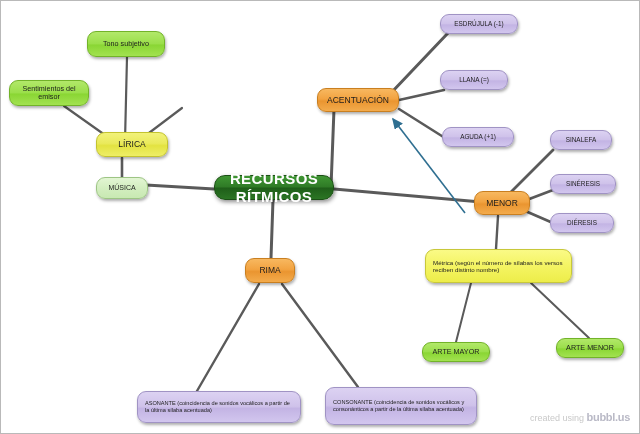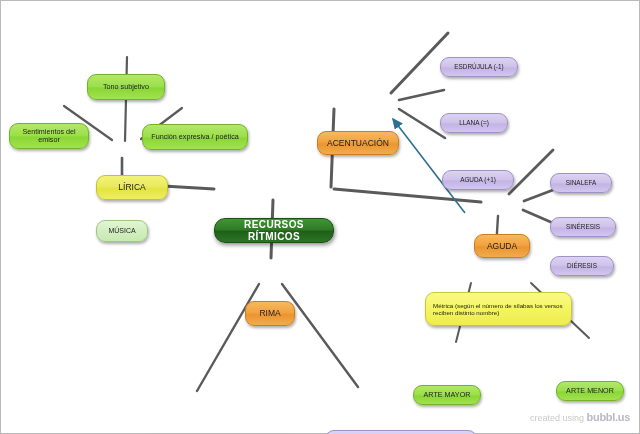--- a/index.html
+++ b/index.html
@@ -27,30 +27,29 @@
     align-items:center;
     justify-content:center;
     text-align:center;
     border-radius:9px;
     border:1px solid rgba(0,0,0,.28);
     box-shadow:1px 2px 3px rgba(0,0,0,.32);
     color:#1d1d1d;
     line-height:1.18;
     padding:2px 5px;
     z-index:5;
-    margin-top:43px;
   }
   .node span{display:block;width:100%;}
 
   
   .n-center{
     background:linear-gradient(to bottom,#3f9633 0%,#2f7a26 48%,#1f5e19 52%,#2b7524 100%);
     border:1px solid #1c4f16;
     color:#ffffff;
-    font-size:10px;
+    font-size:15px;
     font-weight:bold;
     letter-spacing:.4px;
     border-radius:11px;
     box-shadow:1px 2px 4px rgba(0,0,0,.45);
   }
   
   .n-orange{
     background:linear-gradient(to bottom,#f7b860 0%,#f2a341 45%,#ea9530 55%,#f3ab4c 100%);
     border:1px solid #c97f20;
     font-size:8.5px;
@@ -163,23 +162,20 @@
   </div>
 
   <div class="node n-green n-green-lbl" style="left:86px;top:30px;width:78px;height:26px;">
     <span>Tono subjetivo</span>
   </div>
 
   <div class="node n-green n-green-lbl" style="left:8px;top:79px;width:80px;height:26px;">
     <span>Sentimientos del emisor</span>
   </div>
 
-  <div class="node n-green n-green-lbl" style="left:141px;top:80px;width:106px;height:26px;">
-    <span>Función expresiva / poética</span>
-  </div>
 
   <div class="node n-paleg" style="left:95px;top:176px;width:52px;height:22px;">
     <span>MÚSICA</span>
   </div>
 
   <div class="node n-orange" style="left:316px;top:87px;width:82px;height:24px;">
     <span>ACENTUACIÓN</span>
   </div>
 
   <div class="node n-purple" style="left:439px;top:13px;width:78px;height:20px;">
@@ -188,40 +184,40 @@
 
   <div class="node n-purple" style="left:439px;top:69px;width:68px;height:20px;">
     <span>LLANA (=)</span>
   </div>
 
   <div class="node n-purple" style="left:441px;top:126px;width:72px;height:20px;">
     <span>AGUDA (+1)</span>
   </div>
 
   <div class="node n-orange" style="left:473px;top:190px;width:56px;height:24px;">
-    <span>AGUDA</span>
+    <span>MENOR</span>
   </div>
 
   <div class="node n-purple" style="left:549px;top:129px;width:62px;height:20px;">
     <span>SINALEFA</span>
   </div>
 
   <div class="node n-purple" style="left:549px;top:173px;width:66px;height:20px;">
     <span>SINÉRESIS</span>
   </div>
 
   <div class="node n-purple" style="left:549px;top:212px;width:64px;height:20px;">
     <span>DIÉRESIS</span>
   </div>
 
   <div class="node n-yellownote" style="left:424px;top:248px;width:147px;height:34px;">
     <span>Métrica (según el número de sílabas los versos reciben distinto nombre)</span>
   </div>
 
-  <div class="node n-green n-green-lbl" style="left:412px;top:341px;width:68px;height:20px;">
+  <div class="node n-green n-green-lbl" style="left:421px;top:341px;width:68px;height:20px;">
     <span>ARTE MAYOR</span>
   </div>
 
   <div class="node n-green n-green-lbl" style="left:555px;top:337px;width:68px;height:20px;">
     <span>ARTE MENOR</span>
   </div>
 
   <div class="node n-orange" style="left:244px;top:257px;width:50px;height:25px;">
     <span>RIMA</span>
   </div>

